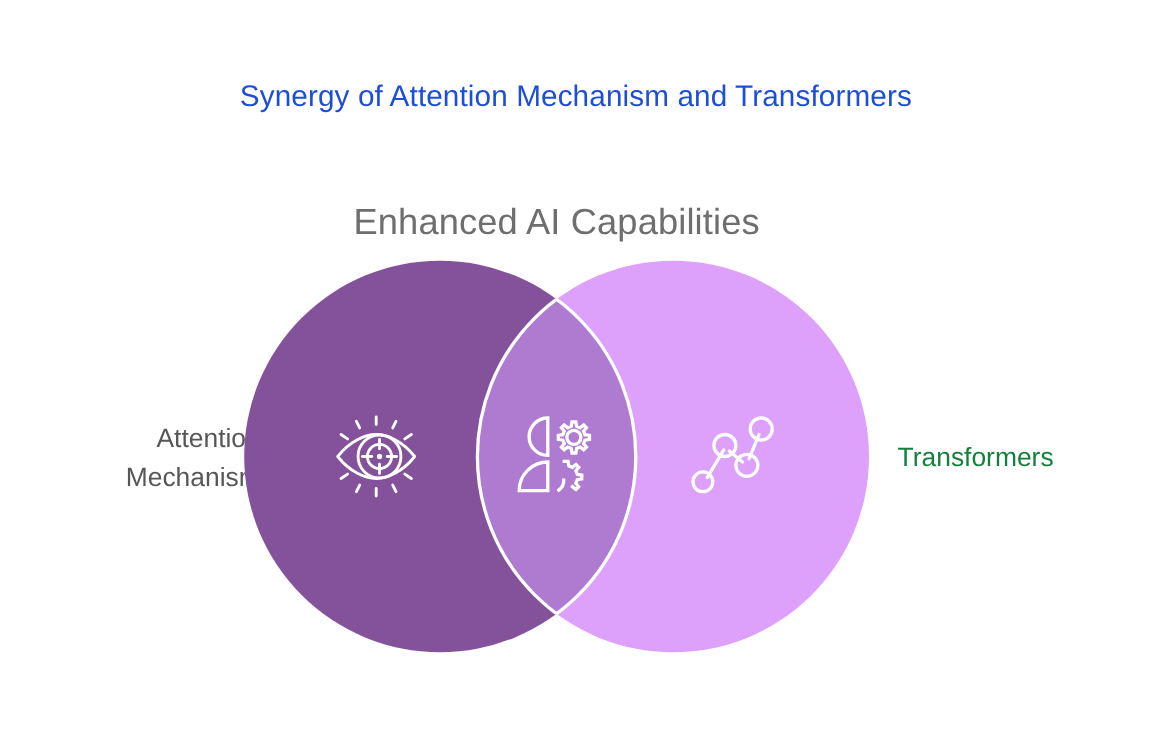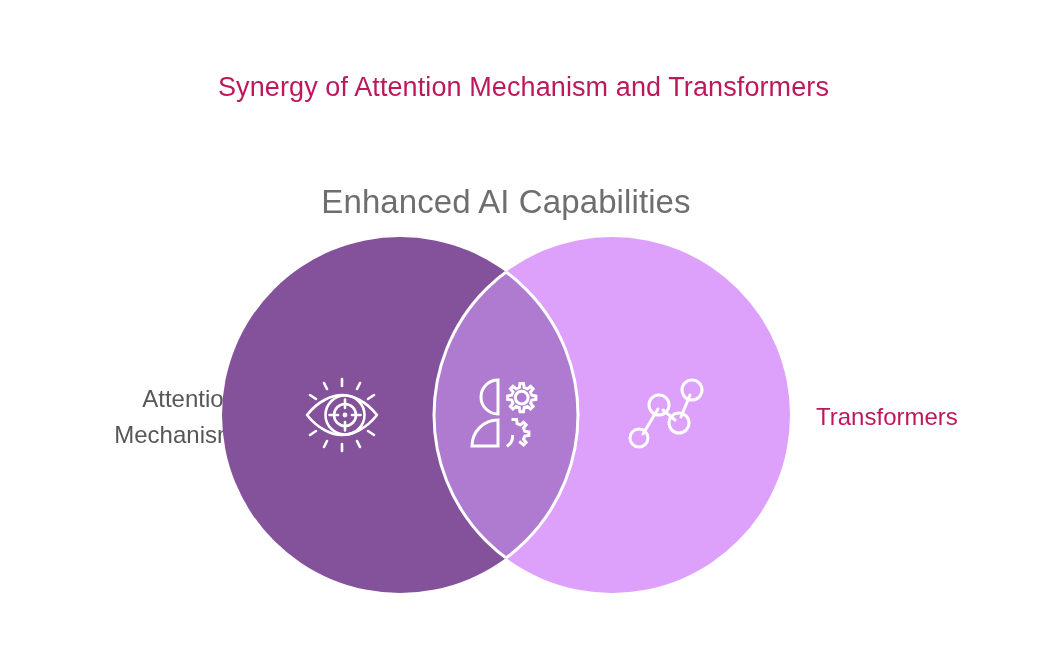--- a/index.html
+++ b/index.html
@@ -101,30 +101,30 @@
   }
   .venn-icon.ic-left   { left: 102px; top: 160px; }
   .venn-icon.ic-center { left: 264px; top: 157px; }
   .venn-icon.ic-right  { left: 425px; top: 157px; }
 </style>
 </head>
 <body style="background: rgb(255, 255, 255);">
 
 <div id="canvas">
 
-  <div class="main-title" style="color: #be185d;">Synergy of Attention Mechanism and Transformers</div>
+  <div class="main-title" style="color: #1d4ed8;">Synergy of Attention Mechanism and Transformers</div>
 
   <div class="center-title" style="color: rgb(110, 110, 110);">Enhanced AI Capabilities</div>
 
   <div class="side-label left" style="color: rgb(87, 87, 87);">
     <span class="ln">Attention</span>
     <span class="ln">Mechanism</span>
   </div>
 
-  <div class="side-label right" style="color: #be185d;">
+  <div class="side-label right" style="color: #15803d;">
     <span class="ln">Transformers</span>
   </div>
 
   <div id="venn-wrap">
 
     <svg id="venn-svg" viewBox="0 0 620 400" xmlns="http://www.w3.org/2000/svg">
       <defs>
         <clipPath id="clipLeft">
           <circle cx="200" cy="200" r="178"></circle>
         </clipPath>

